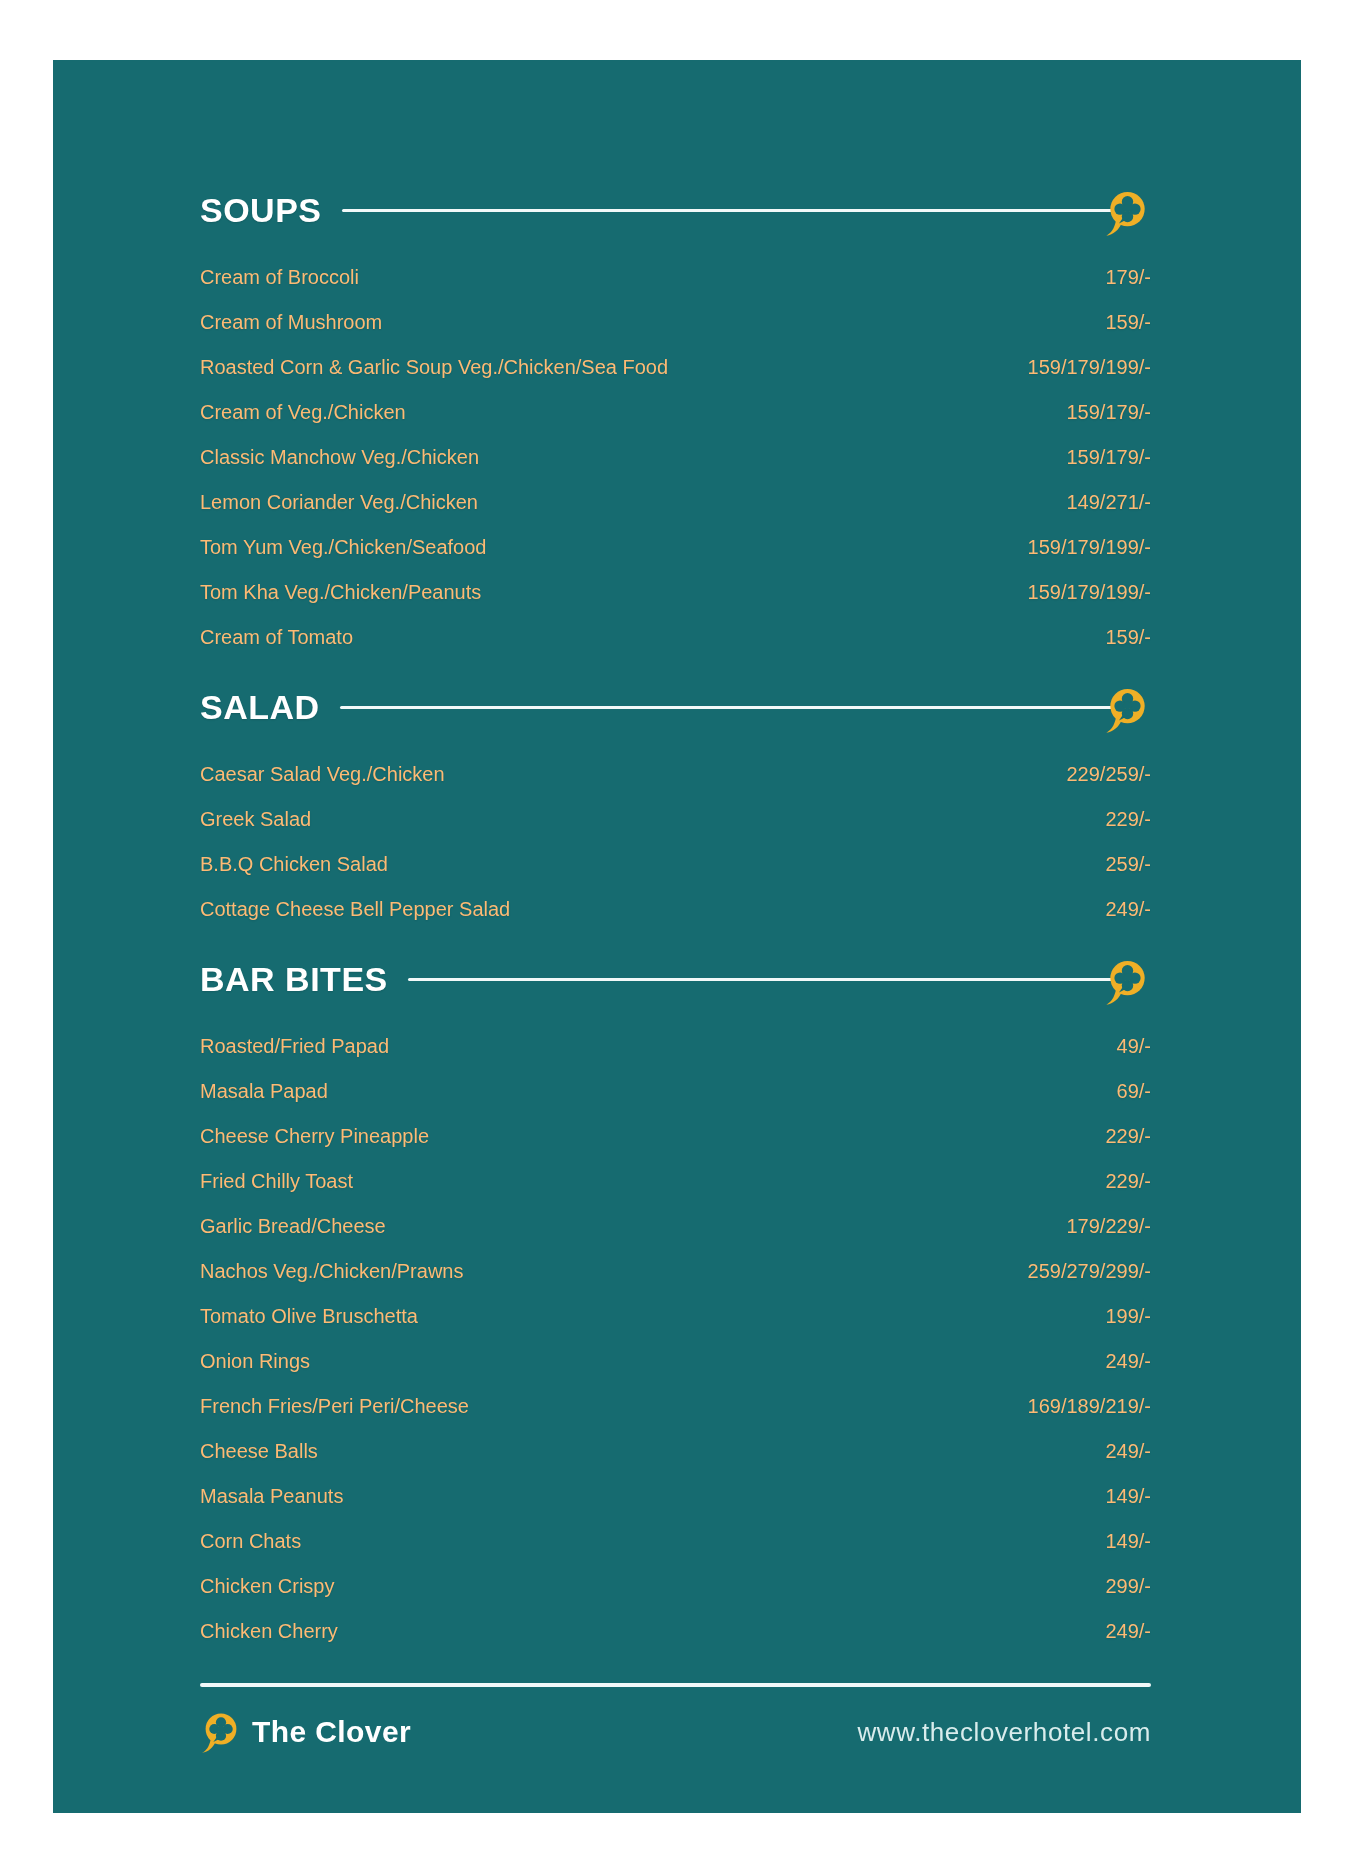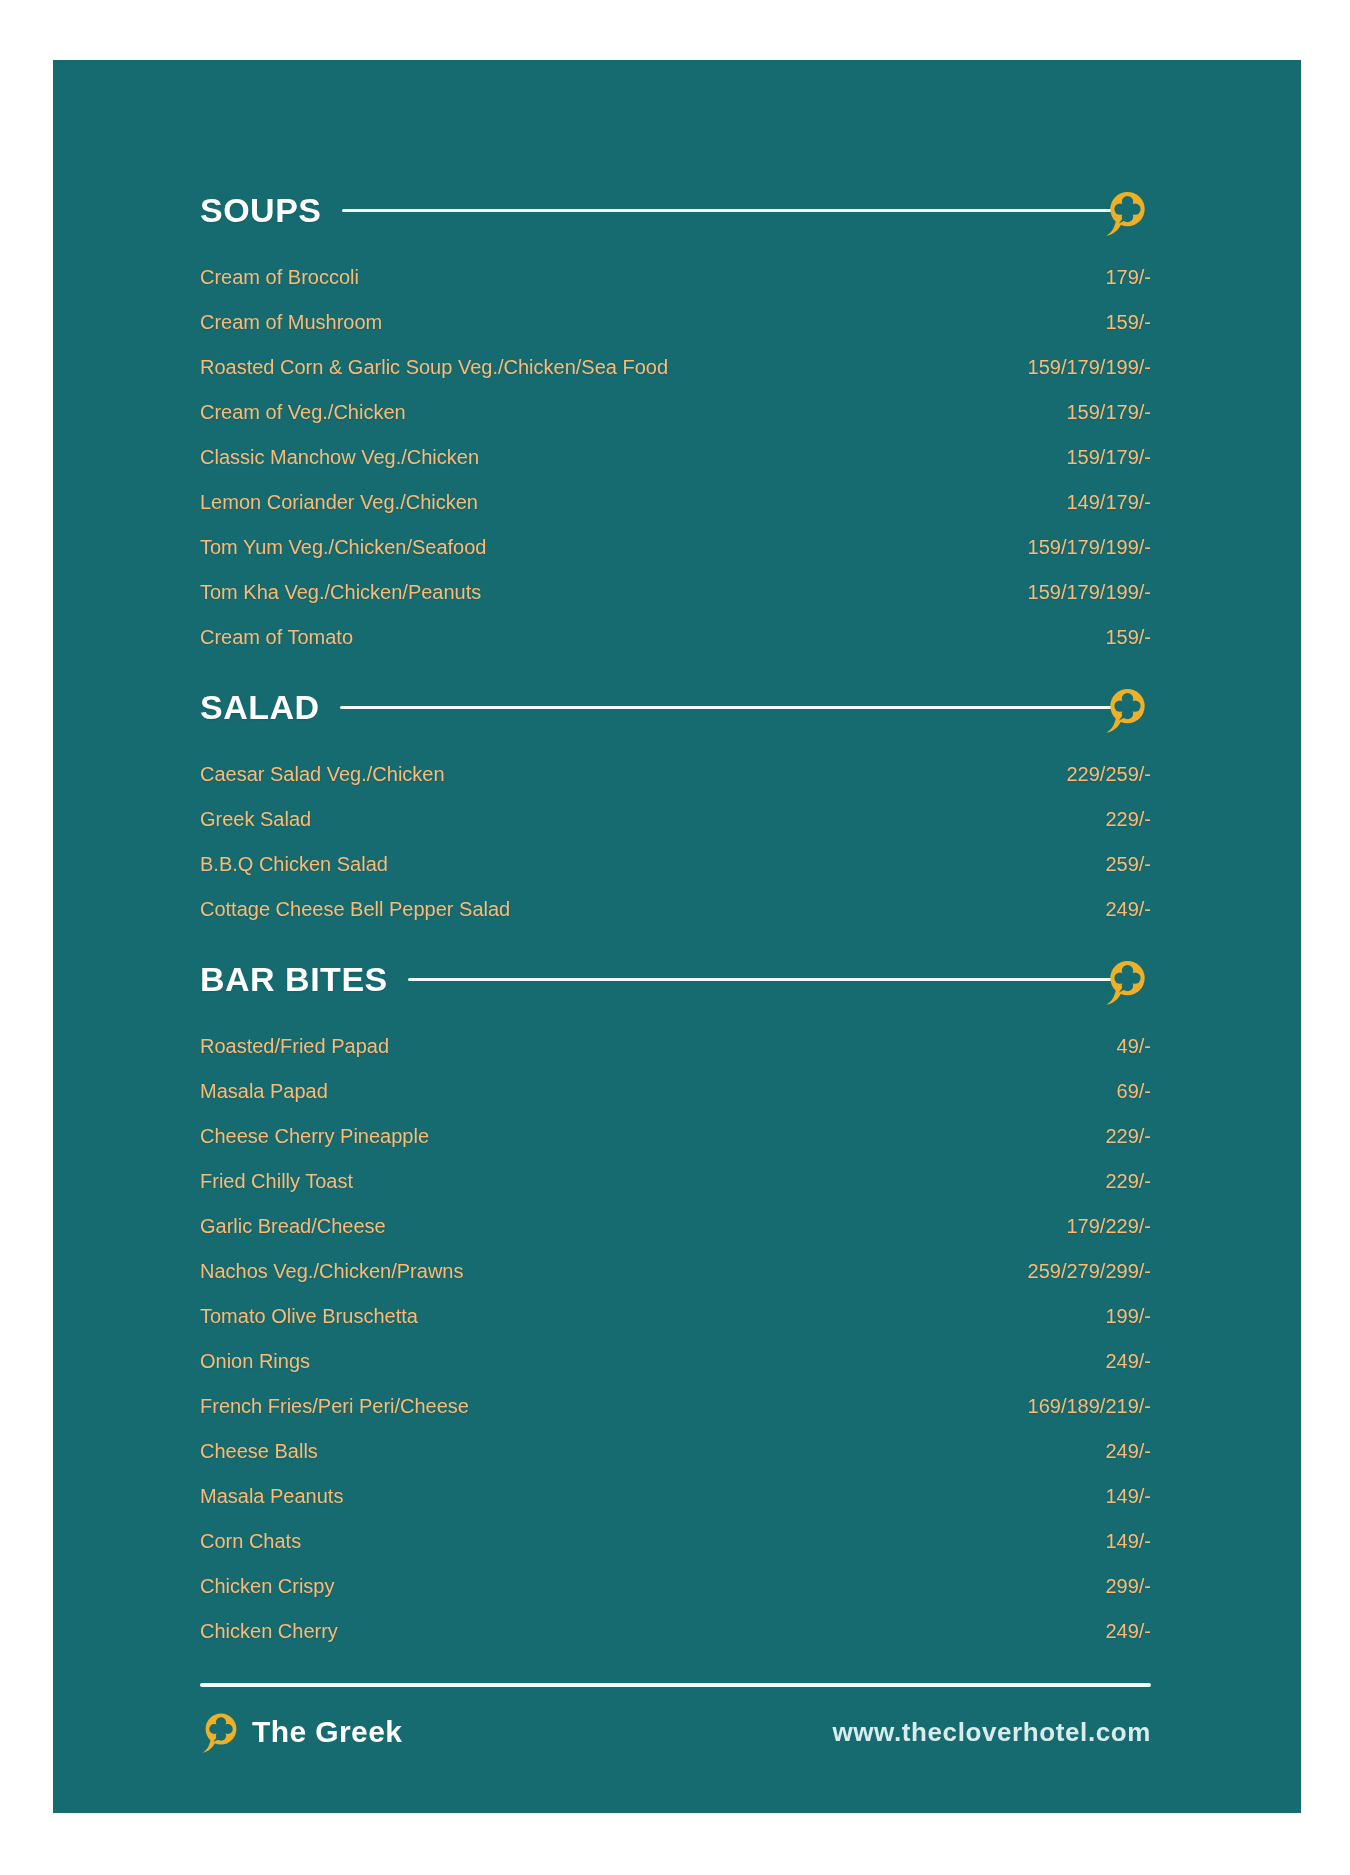--- a/index.html
+++ b/index.html
@@ -45,21 +45,21 @@
     text-shadow:0 1px 2px rgba(0,0,0,.10);
   }
   .pr{ white-space:nowrap; }
   .nm{ white-space:nowrap; }
 
   .footer{ position:absolute; left:147px; right:150px; top:1623px; }
   .f-rule{ height:4px; background:var(--rule); border-radius:2px; }
   .f-row{ display:flex; justify-content:space-between; align-items:center; margin-top:22px; height:46px; }
   .brand{ display:flex; align-items:center; gap:10px; color:var(--ink); font-weight:700; font-size:30px; letter-spacing:.4px; }
   .brand svg{ width:42px; height:45px; display:block; }
-  .website{ color:var(--muted); font-size:26px; letter-spacing:.6px; font-weight:700; }
+  .website{ color:var(--muted); font-size:26px; letter-spacing:.6px; font-weight:400; }
 </style>
 </head>
 <body style="background: rgb(255, 255, 255);">
 
 <svg width="0" height="0" style="position:absolute" aria-hidden="true">
   <defs>
     <g id="clover-glyph">
       <path d="M15 43 C13 52 9 58 3 61 C12 60 19 53 22 46 Z" style="fill:var(--yellow,#efaf26)"></path>
       <circle cx="30" cy="27" r="22" style="fill:var(--yellow,#efaf26)"></circle>
       <g style="fill:var(--teal,#166b70)">
@@ -105,21 +105,21 @@
     <span class="pr">159/179/-</span>
   </li>
 
   <li class="row">
     <span class="nm">Classic Manchow Veg./Chicken</span>
     <span class="pr">159/179/-</span>
   </li>
 
   <li class="row">
     <span class="nm">Lemon Coriander Veg./Chicken</span>
-    <span class="pr">149/179/-</span>
+    <span class="pr">149/271/-</span>
   </li>
 
   <li class="row">
     <span class="nm">Tom Yum Veg./Chicken/Seafood</span>
     <span class="pr">159/179/199/-</span>
   </li>
 
   <li class="row">
     <span class="nm">Tom Kha Veg./Chicken/Peanuts</span>
     <span class="pr">159/179/199/-</span>
@@ -245,18 +245,18 @@
   </section>
 </div>
 
   <div class="footer">
     <div class="f-rule"></div>
     <div class="f-row">
       <div class="brand">
         <svg viewBox="0 0 60 64">
             <use href="#clover-glyph"></use>
           </svg>
-        <span>The Greek</span>
+        <span>The Clover</span>
       </div>
       <span class="website">www.thecloverhotel.com</span>
     </div>
   </div>
 </div>
 
 </body></html>

